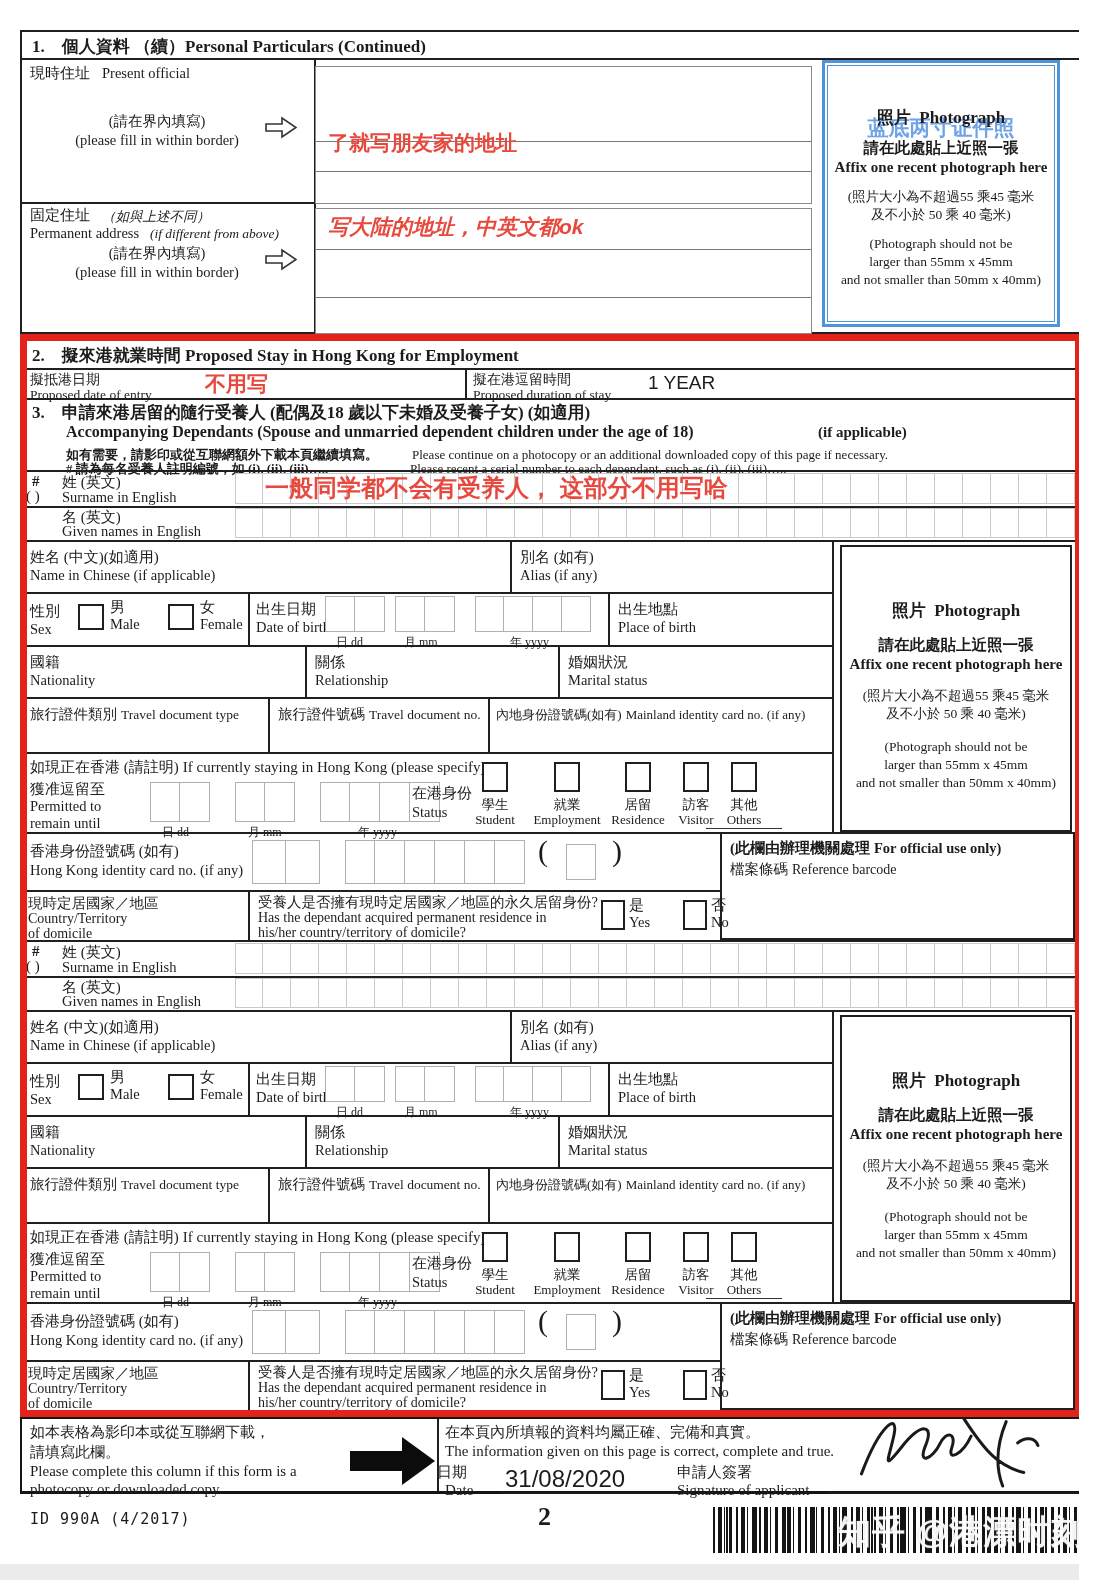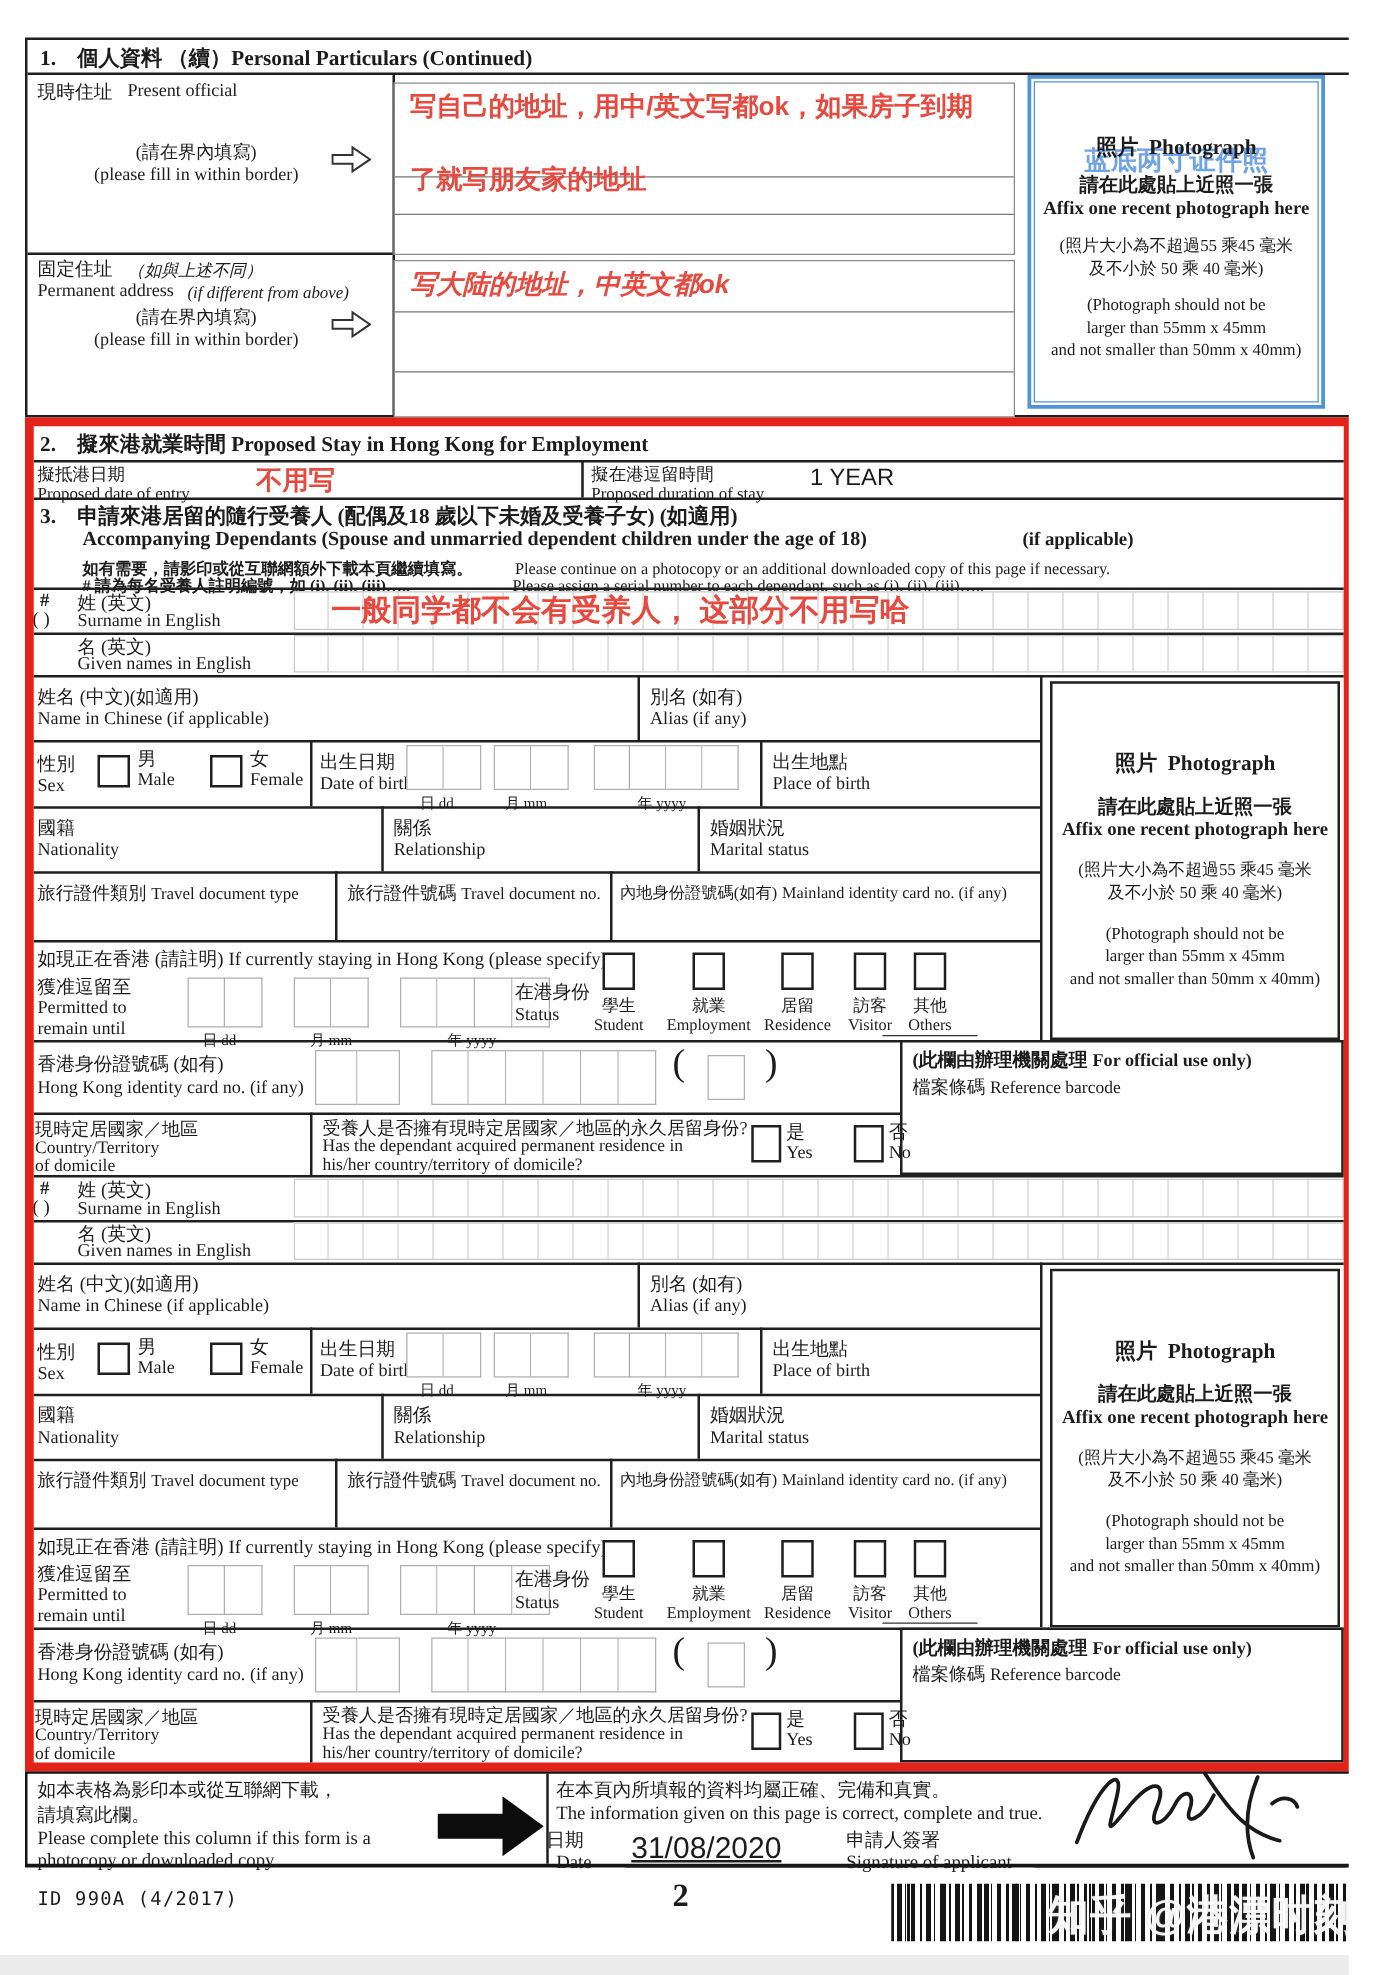--- a/index.html
+++ b/index.html
@@ -63,21 +63,20 @@
     <div class="abs fz145" style="left:30px;top:100px;width:210px;text-align:center;">(please fill in within border)</div>
     <span class="abs" style="left:243px;top:84px;">
       <svg width="32" height="23" viewBox="0 0 32 23">
           <polygon points="1,8 17,8 17,2 31,11.5 17,21 17,15 1,15" fill="#fff" stroke="#333" stroke-width="1.6"></polygon>
         </svg>
     </span>
 
     <div class="fillfield" style="left:293px;top:34px;width:495px;height:136px;">
       <div class="fillline" style="top:74px;"></div>
 
-      <div class="abs red-note" style="left:12px;top:4px;font-size:21px;">写自己的地址，用中/英文写都ok，如果房子到期</div>
       <div class="abs red-note" style="left:12px;top:62px;font-size:21px;">了就写朋友家的地址</div>
       <div class="fillline" style="top:104px;"></div>
     </div>
 
     <span class="abs fz15" style="left:8px;top:174px;">固定住址</span>
     <span class="abs fz135 it" style="left:80px;top:176px;">（如與上述不同）</span>
     <span class="abs fz145" style="left:8px;top:193px;">Permanent address</span>
     <span class="abs fz135 it" style="left:128px;top:194px;">(if different from above)</span>
     <div class="abs fz145" style="left:40px;top:212px;width:190px;text-align:center;">(請在界內填寫)</div>
     <div class="abs fz145" style="left:30px;top:232px;width:210px;text-align:center;">(please fill in within border)</div>
@@ -120,21 +119,21 @@
   <span class="abs fz135" style="left:473px;top:387px;z-index:2;">Proposed duration of stay</span>
   <span class="abs" style="left:648px;top:372px;font-size:19px;font-family:'Liberation Sans',sans-serif;z-index:3;">1 YEAR</span>
   <div class="hl" style="left:27px;top:398px;width:1048px;z-index:2;"></div>
 
   <div class="abs b fz17 nw" style="left:32px;top:401px;z-index:2;">3.　申請來港居留的隨行受養人 (配偶及18 歲以下未婚及受養子女) (如適用)</div>
   <span class="abs b fz16 nw" style="left:66px;top:423px;z-index:2;">Accompanying Dependants (Spouse and unmarried dependent children under the age of 18)</span>
   <span class="abs b fz15 nw" style="left:818px;top:424px;z-index:2;">(if applicable)</span>
   <span class="abs b fz13 nw" style="left:66px;top:446px;z-index:2;">如有需要，請影印或從互聯網額外下載本頁繼續填寫。</span>
   <span class="abs fz13 nw" style="left:412px;top:447px;z-index:2;">Please continue on a photocopy or an additional downloaded copy of this page if necessary.</span>
   <span class="abs b fz13 nw" style="left:66px;top:460px;z-index:2;"># 請為每名受養人註明編號，如 (i), (ii), (iii)…..</span>
-  <span class="abs fz13 nw" style="left:410px;top:461px;z-index:2;">Please assign a serial number to each dependant, such as (i), (ii), (iii)…..</span>
+  <span class="abs fz13 nw" style="left:410px;top:461px;z-index:2;">Please recent a serial number to each dependant, such as (i), (ii), (iii)…..</span>
 
   <div class="dep" style="top: 470px;">
 
       <div class="hl" style="left:7px;top:0;width:1048px;"></div>
       <div class="hl" style="left:7px;top:36px;width:1048px;"></div>
       <div class="hl" style="left:7px;top:70px;width:1048px;"></div>
       <div class="hl" style="left:7px;top:122px;width:805px;"></div>
       <div class="hl" style="left:7px;top:175px;width:805px;"></div>
       <div class="hl" style="left:7px;top:227px;width:805px;"></div>
       <div class="hl" style="left:7px;top:282px;width:805px;"></div>
@@ -626,21 +625,21 @@
     <div class="abs fz15" style="left:8px;top:62px;">photocopy or downloaded copy.</div>
     <span class="abs" style="left:328px;top:18px;">
       <svg width="85" height="48" viewBox="0 0 85 48">
           <polygon points="0,14 52,14 52,0 85,24 52,48 52,34 0,34" fill="#0c0c0c"></polygon>
         </svg>
     </span>
     <div class="abs fz15 nw" style="left:423px;top:4px;">在本頁內所填報的資料均屬正確、完備和真實。</div>
     <div class="abs fz15 nw" style="left:423px;top:24px;">The information given on this page is correct, complete and true.</div>
     <span class="abs fz15" style="left:415px;top:44px;">日期</span>
     <span class="abs fz15" style="left:423px;top:63px;">Date</span>
-    <span class="abs" style="left:483px;top:46px;font-size:24px;font-family:'Liberation Sans',sans-serif;z-index:2;text-decoration:underline;">31/08/2020</span>
+    <span class="abs" style="left:483px;top:46px;font-size:24px;font-family:'Liberation Sans',sans-serif;z-index:2;">31/08/2020</span>
     <div class="sigline" style="left:478px;top:73px;width:195px;"></div>
     <span class="abs fz15" style="left:655px;top:44px;">申請人簽署</span>
     <span class="abs fz15" style="left:655px;top:63px;">Signature of applicant</span>
     <div class="sigline" style="left:805px;top:73px;width:250px;"></div>
   </div>
 
   <span class="abs" style="left:840px;top:1398px;z-index:6;transform:rotate(-4deg);">
     <svg width="210" height="100" viewBox="0 0 210 100">
       <path d="M20 70 C42 22 62 10 55 34 C48 58 40 70 62 46 C84 22 96 26 86 46 C76 66 92 60 100 46 C108 32 118 36 112 50 C106 64 122 58 132 40 M126 22 C146 58 158 72 182 80 M168 28 C156 52 154 72 160 92 M178 50 C186 44 196 46 198 54" stroke="#1a1a1a" stroke-width="3" fill="none" stroke-linecap="round"></path>
     </svg>

